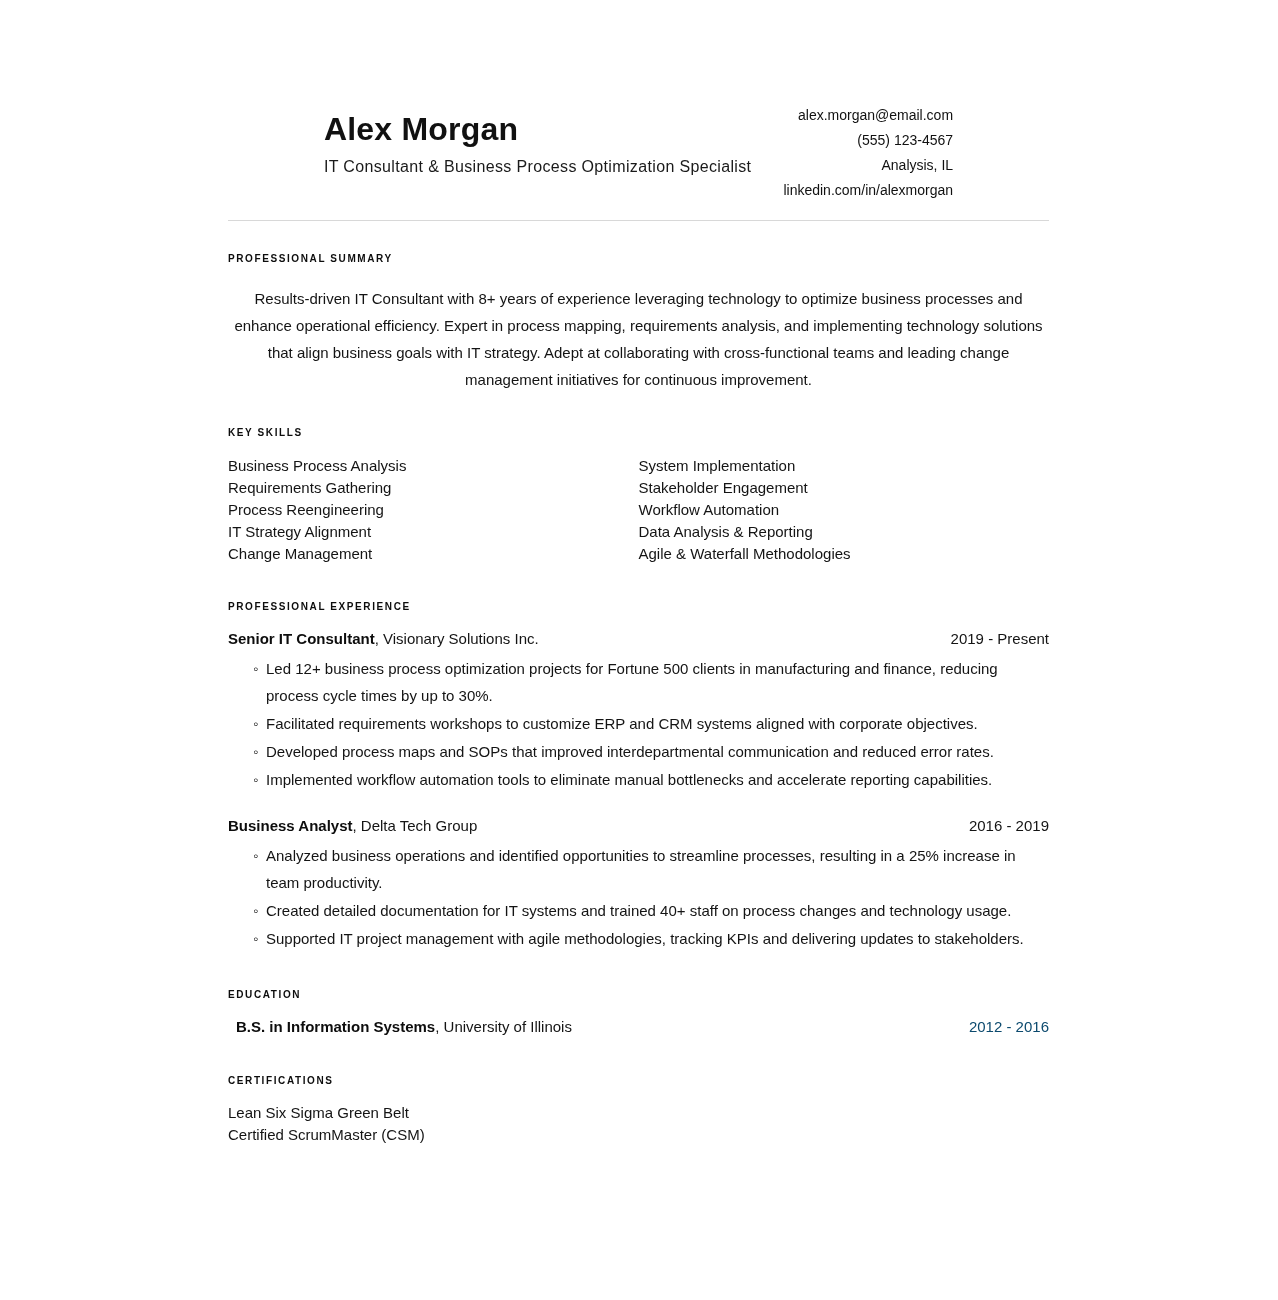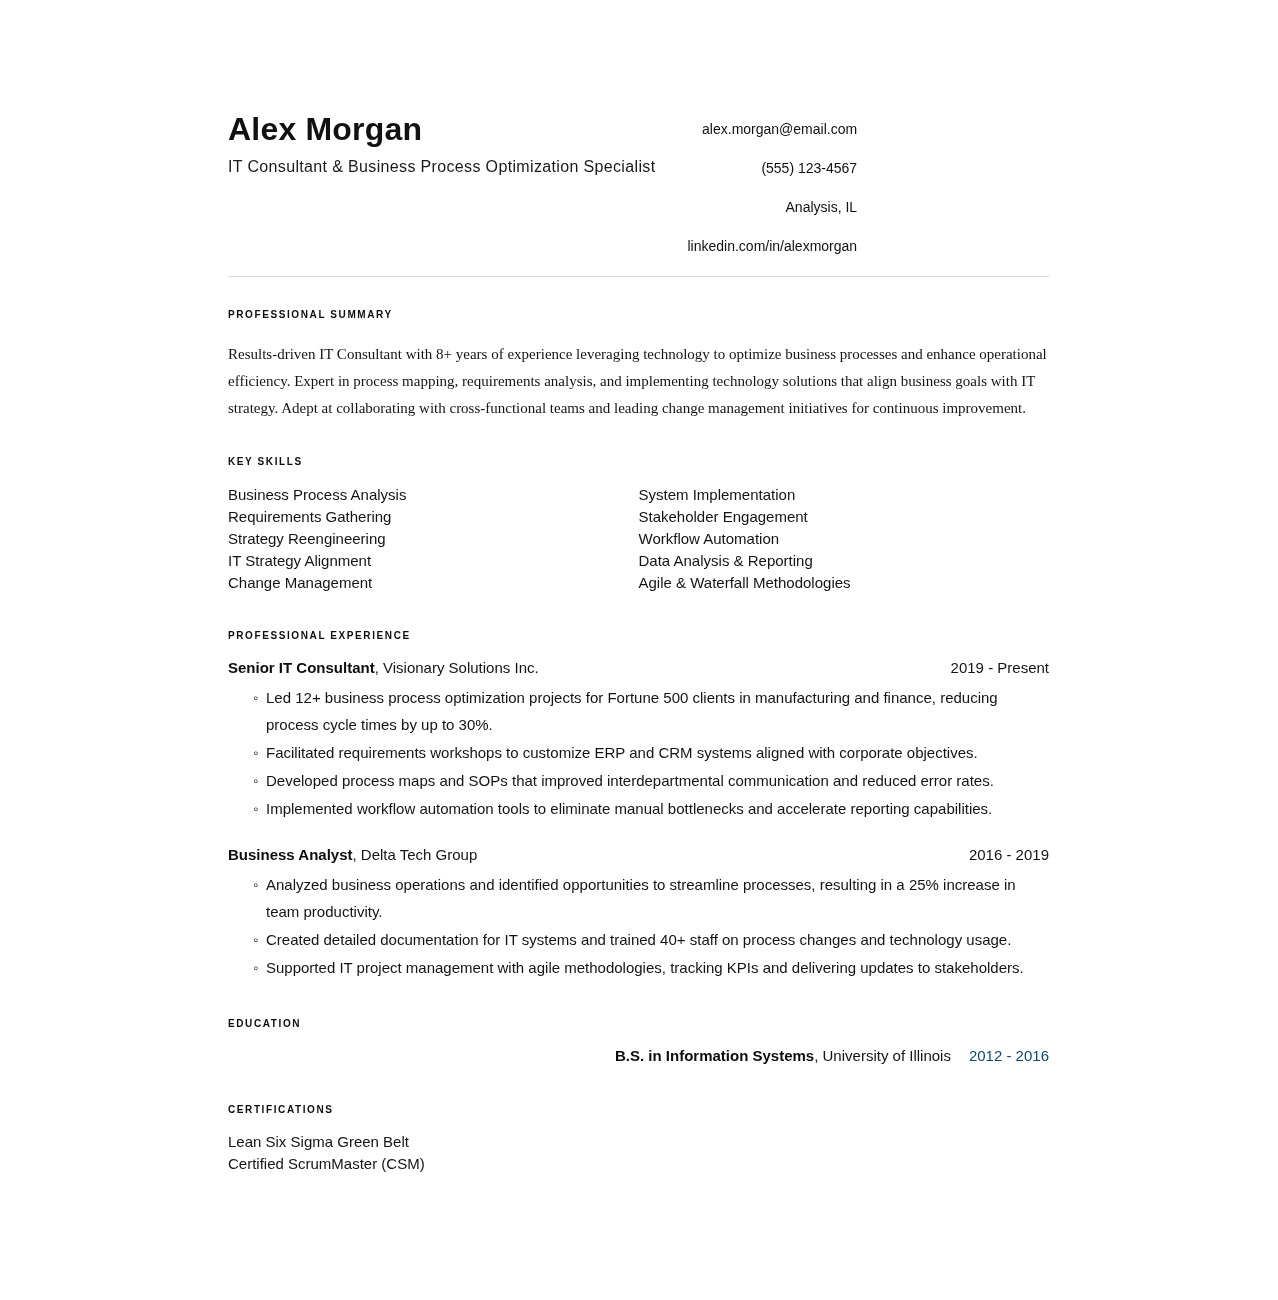--- a/index.html
+++ b/index.html
@@ -27,21 +27,21 @@
     position: absolute;
     left: 228px;
     top: 96px;
     width: 821px;
   }
 
   
   .header {
     display: flex;
     align-items: flex-start;
-    justify-content: flex-start;
+    justify-content: center;
     gap: 32px;
   }
   .identity { padding-top: 14px; }
   .name {
     font-size: 32px;
     font-weight: bold;
     line-height: 38px;
     letter-spacing: 0.2px;
     color: #111111;
     margin: 0;
@@ -56,21 +56,21 @@
     margin: 7px 0 0 0;
     white-space: nowrap;
   }
   .contact {
     text-align: right;
     font-size: 14px;
     line-height: 25px;
     color: #111111;
     padding-top: 7px;
   }
-  .contact div { white-space: nowrap; margin-top: 14px; }
+  .contact div { white-space: nowrap; }
 
   .rule {
     height: 1px;
     background: #d8d8d8;
     margin-top: 17px;
     width: 100%;
   }
 
   
   .section { margin-top: 0; }
@@ -82,22 +82,21 @@
     text-transform: uppercase;
     margin: 0;
   }
 
   .summary-section { margin-top: 32px; }
   .summary-text {
     font-size: 15px;
     line-height: 27px;
     color: #141414;
     margin: 21px 0 0 0;
-    text-align: left;
-    font-family: Liberation Serif, serif;
+    text-align: center;
   }
 
   .skills-section { margin-top: 34px; }
   .skills-grid {
     display: flex;
     margin-top: 17px;
   }
   .skills-col {
     width: 50%;
   }
@@ -142,25 +141,26 @@
     top: 0;
     font-size: 15px;
     line-height: 27px;
     color: #141414;
   }
 
   .education-section { margin-top: 37px; }
   .edu-entry { margin-top: 16px; }
   .edu-head {
     display: flex;
-    justify-content: flex-end;
+    justify-content: space-between;
     align-items: baseline;
     font-size: 15px;
     line-height: 22px;
     color: #141414;
+    margin-left: 8px;
   }
   .edu-degree { font-weight: bold; color: #0d0d0d; }
   .edu-school { font-weight: normal; }
   .edu-dates { font-size: 15px; color: #0c4a6e; white-space: nowrap; padding-left: 18px; }
 
   .certifications-section { margin-top: 37px; }
   .cert-list { margin-top: 16px; }
   .cert-item {
     font-size: 15px;
     line-height: 22px;
@@ -191,21 +191,21 @@
       <h2 class="section-title">PROFESSIONAL SUMMARY</h2>
       <p class="summary-text">Results-driven IT Consultant with 8+ years of experience leveraging technology to optimize business processes and enhance operational efficiency. Expert in process mapping, requirements analysis, and implementing technology solutions that align business goals with IT strategy. Adept at collaborating with cross-functional teams and leading change management initiatives for continuous improvement.</p>
     </div>
 
     <div class="section skills-section">
       <h2 class="section-title">KEY SKILLS</h2>
       <div class="skills-grid">
         <div class="skills-col">
           <div class="skill-item">Business Process Analysis</div>
           <div class="skill-item">Requirements Gathering</div>
-          <div class="skill-item">Strategy Reengineering</div>
+          <div class="skill-item">Process Reengineering</div>
           <div class="skill-item">IT Strategy Alignment</div>
           <div class="skill-item">Change Management</div>
         </div>
         <div class="skills-col">
           <div class="skill-item">System Implementation</div>
           <div class="skill-item">Stakeholder Engagement</div>
           <div class="skill-item">Workflow Automation</div>
           <div class="skill-item">Data Analysis &amp; Reporting</div>
           <div class="skill-item">Agile &amp; Waterfall Methodologies</div>
         </div>

